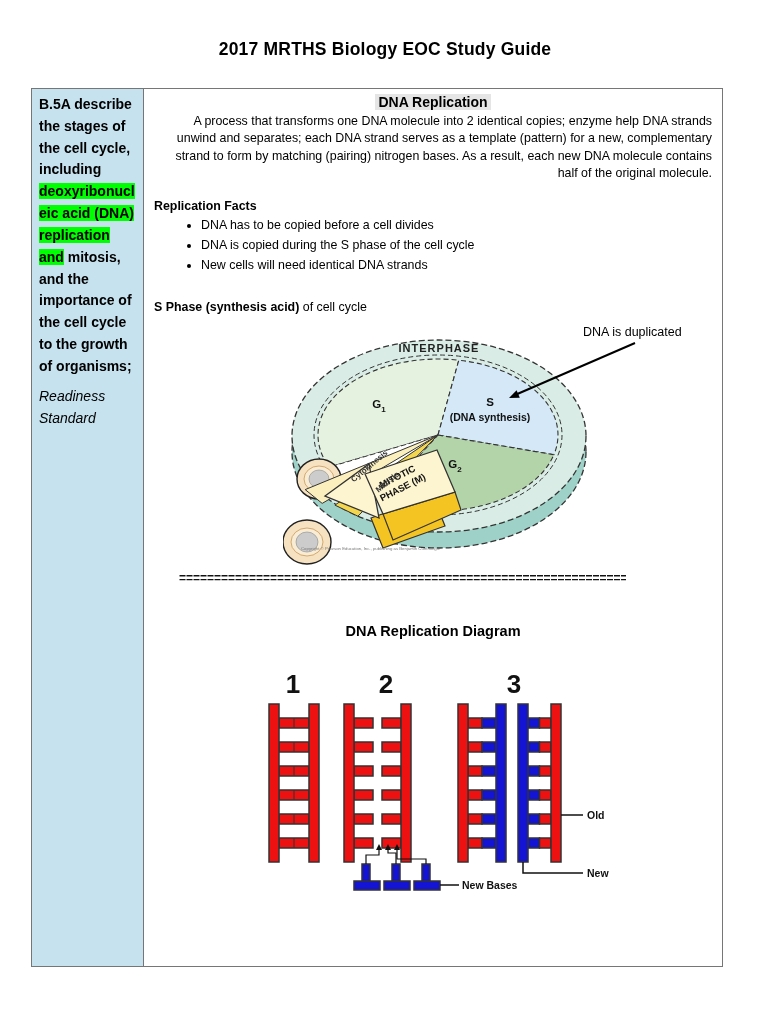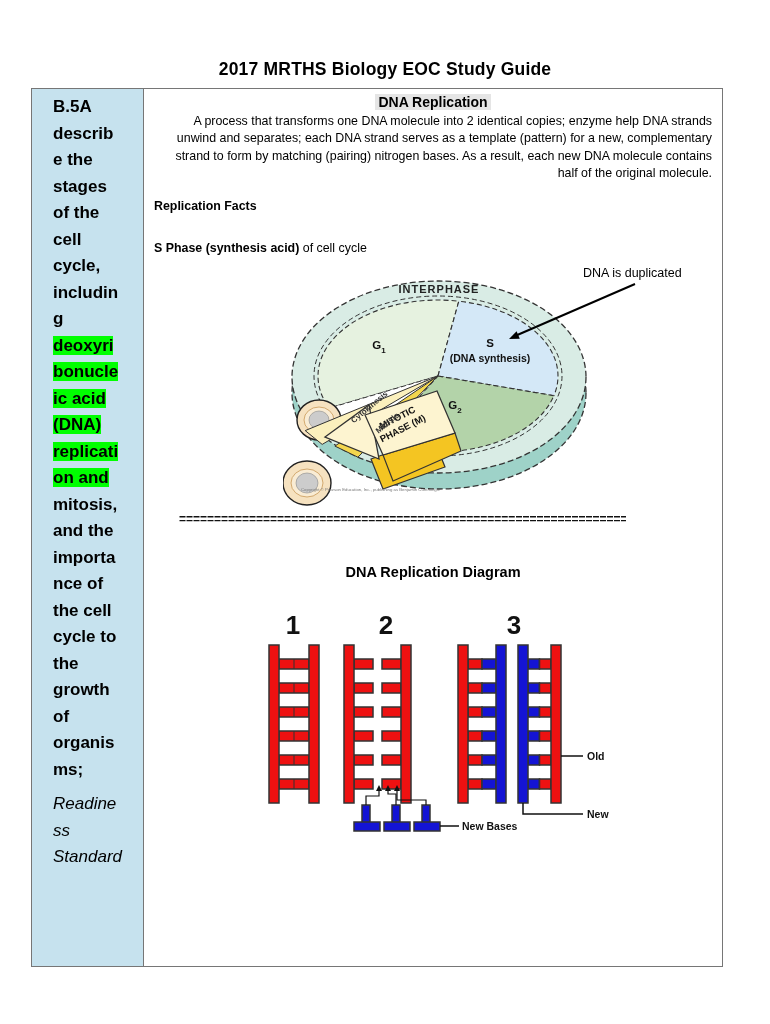--- a/index.html
+++ b/index.html
@@ -1,31 +1,31 @@
 <!DOCTYPE html>
 <html><head>
 <meta charset="utf-8">
 <style>
   html,body{margin:0;padding:0;}
   body{
     width:770px;height:1024px;background:#ffffff;position:relative;
     font-family:"Liberation Sans",sans-serif;color:#000;
   }
   .page-title{
-    margin:0;padding-top:59px;text-align:center;
+    margin:0;padding-top:39px;text-align:center;
     font-size:17.5px;font-weight:bold;letter-spacing:0.2px;
   }
   .doc-table{
     position:absolute;left:31px;top:88px;width:692px;height:879px;
     border:1.6px solid #767676;display:flex;box-sizing:border-box;background:#fff;
   }
   .cell-left{
     width:112px;flex:0 0 112px;box-sizing:border-box;background:#c6e2ee;
-    border-right:1.6px solid #767676;padding:5px 21px;
-    font-size:17px;font-weight:bold;line-height:1.56;
+    border-right:1.6px solid #767676;padding:5px 7px;
+    font-size:14px;font-weight:bold;line-height:1.56;
     word-break:break-word;overflow-wrap:anywhere;
   }
   .hl-green{background:#00ff00;}
   .standard-label{font-style:italic;font-weight:normal;margin-top:8px;}
   .cell-right{flex:1;box-sizing:border-box;padding:4px 10px;position:relative;}
   .section-title{text-align:center;font-size:14px;font-weight:bold;margin-top:1px;}
   .section-title .hl-cyan{background:#e5e5e5;padding:0 3px;}
   .intro{margin:3px 0 0;font-size:12.4px;line-height:1.4;max-width:576px;text-align:right;}
   .facts-heading{margin:17px 0 0;font-size:12.4px;font-weight:bold;}
   ul.facts{margin:5px 0 0;padding-left:47px;font-size:12.4px;list-style-type:disc;}
@@ -54,20 +54,25 @@
 
   <div class="cell-right">
 
     <div class="section-title">
       <span class="hl-cyan">DNA Replication</span>
     </div>
 
     <p class="intro">A process that transforms one DNA molecule into 2 identical copies; enzyme help DNA strands unwind and separates; each DNA strand serves as a template (pattern) for a new, complementary strand to form by matching (pairing) nitrogen bases. As a result, each new DNA molecule contains half of the original molecule.</p>
 
     <p class="facts-heading">Replication Facts</p>
+    <ul class="facts">
+      <li>DNA has to be copied before a cell divides</li>
+      <li>DNA is copied during the S phase of the cell cycle</li>
+      <li>New cells will need identical DNA strands</li>
+    </ul>
 
     <p class="sphase"><b>S Phase (synthesis acid)</b><span> of cell cycle</span></p>
 
     <svg class="pie" width="428" height="253" viewBox="0 0 428 253">
 
       <ellipse cx="156" cy="136" rx="147" ry="96" fill="#9ed2c8" stroke="#333" stroke-width="1.3" stroke-dasharray="6 3"></ellipse>
 
       <ellipse cx="156" cy="120" rx="147" ry="96" fill="#d9ece5" stroke="#333" stroke-width="1.3" stroke-dasharray="6 3"></ellipse>
 
       <ellipse cx="155" cy="119" rx="124" ry="80" fill="none" stroke="#333" stroke-width="1" stroke-dasharray="5 3"></ellipse>

